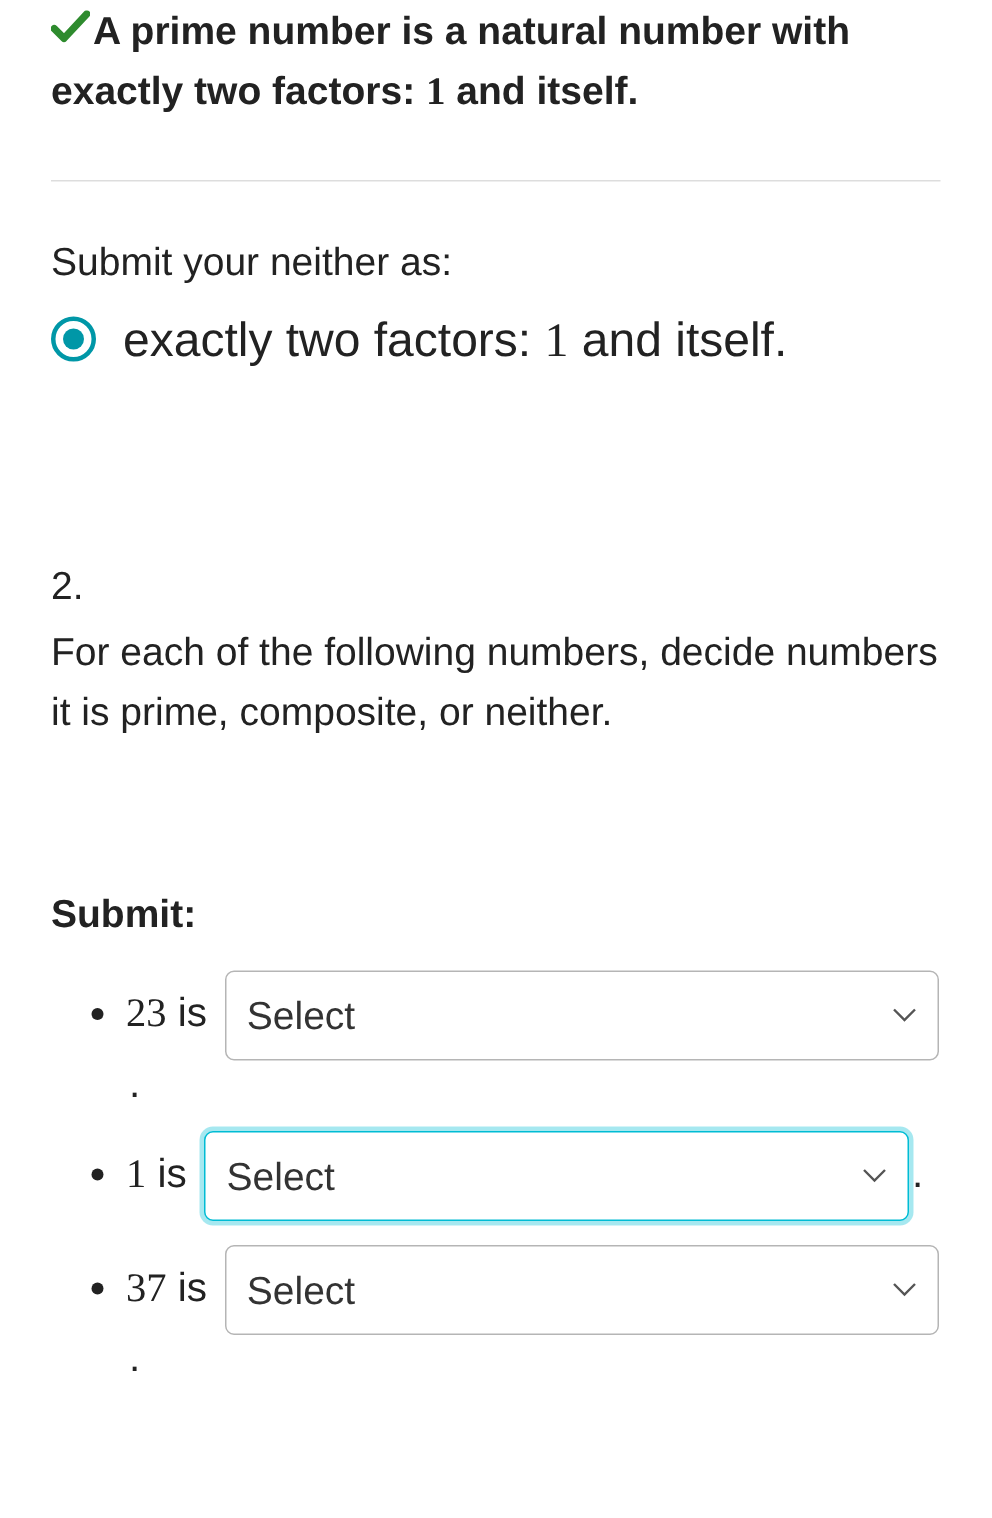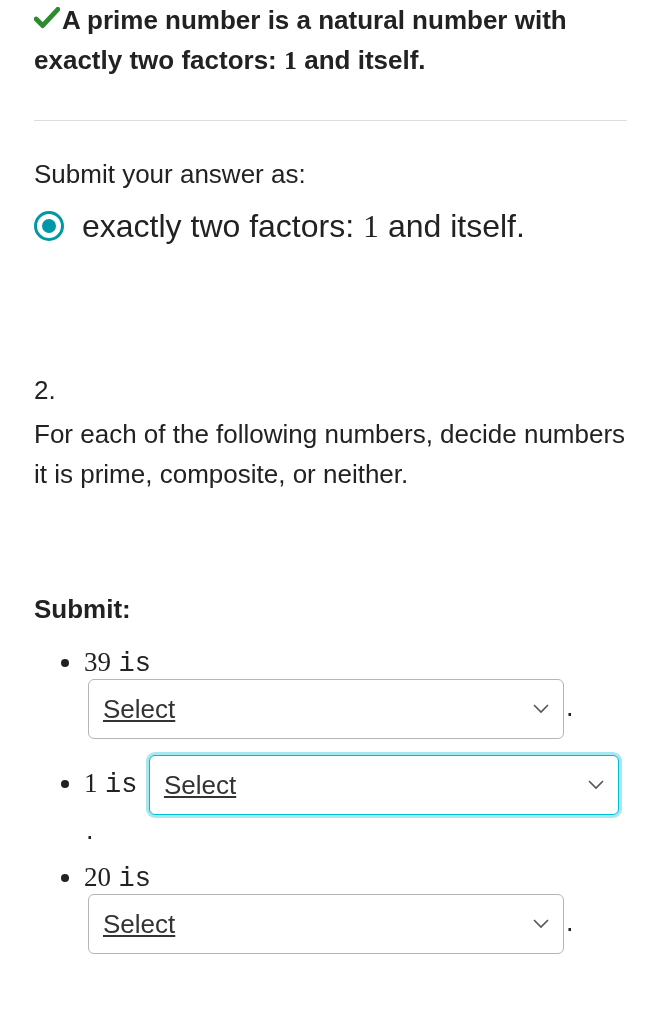--- a/index.html
+++ b/index.html
@@ -18,29 +18,29 @@
   }
   .radio-inner { width: 14px; height: 14px; background: #0097a7; border-radius: 50%; }
   .q2-block { margin-top: 130px; }
   .q2-num { margin-bottom: 8px; }
   .q2-prompt { line-height: 1.55; }
   .answer-block { margin-top: 100px; }
   .answer-heading { font-weight: bold; margin-bottom: 22px; }
   ul.answer-list { list-style: disc; padding-left: 50px; }
   ul.answer-list li { margin-bottom: 16px; font-size: 27px; }
   .li-text { font-family: "Times New Roman", Times, serif; }
-  .is-word { font-family: Liberation Mono, monospace; }
+  .is-word { font-family: Liberation Sans, sans-serif; }
   .select-box {
     display: inline-flex; align-items: center; justify-content: space-between;
     border: 1px solid #b5b5b5; border-radius: 6px; background: #fff;
     height: 60px; padding: 0 14px; vertical-align: middle; margin-left: 4px;
     cursor: pointer; font-family: Arial, Helvetica, sans-serif;
   }
   .select-box.focused { border: 1px solid #00bcd4; box-shadow: 0 0 0 3px rgba(0,188,212,0.35); }
-  .select-placeholder { color: #333; font-size: 26px; text-decoration: underline; }
+  .select-placeholder { color: #333; font-size: 26px; }
   .chev { margin-left: 12px; }
   .chev svg { width: 16px; height: 10px; display: block; }
   .period { margin-left: 2px; }
   .select-w1 { width: 476px; }
   .select-w2 { width: 470px; }
   .select-w3 { width: 476px; }
 </style>
 </head>
 <body>
 
@@ -49,42 +49,42 @@
   <p class="top-statement">
     <span class="check-icon">
       <svg viewBox="0 0 24 20">
           <path d="M2 11 L8 17 L22 2" stroke="#2e8b2e" stroke-width="4.5" fill="none" stroke-linecap="round" stroke-linejoin="round"></path>
         </svg>
     </span><span>A prime number is a natural number with exactly two factors: </span><span class="serif-num">1</span><span> and itself.</span>
   </p>
 
   <hr class="divider">
 
-  <p class="submit-label">Submit your answer as:</p>
+  <p class="submit-label">Submit your neither as:</p>
 
   <div class="radio-row">
     <span class="radio-outer">
         <span class="radio-inner"></span>
       </span>
     <span>
       <span>exactly two factors: </span><span class="serif-num">1</span><span> and itself.</span>
     </span>
   </div>
 
   <div class="q2-block">
     <p class="q2-num">2.</p>
     <p class="q2-prompt">For each of the following numbers, decide numbers it is prime, composite, or neither.</p>
   </div>
 
   <div class="answer-block">
     <p class="answer-heading">Submit:</p>
     <ul class="answer-list">
 
       <li>
-        <span class="li-text">39</span>
+        <span class="li-text">23</span>
         <span class="is-word">is</span>
         <span class="select-box select-w1">
           <span class="select-placeholder">Select</span>
           <span class="chev">
               <svg viewBox="0 0 16 10">
                 <path d="M1 1 L8 8 L15 1" stroke="#555" stroke-width="1.6" fill="none"></path>
               </svg>
             </span>
         </span><span class="period">.</span>
       </li>
@@ -96,21 +96,21 @@
           <span class="select-placeholder">Select</span>
           <span class="chev">
               <svg viewBox="0 0 16 10">
                 <path d="M1 1 L8 8 L15 1" stroke="#555" stroke-width="1.6" fill="none"></path>
               </svg>
             </span>
         </span><span class="period">.</span>
       </li>
 
       <li>
-        <span class="li-text">20</span>
+        <span class="li-text">37</span>
         <span class="is-word">is</span>
         <span class="select-box select-w3">
           <span class="select-placeholder">Select</span>
           <span class="chev">
               <svg viewBox="0 0 16 10">
                 <path d="M1 1 L8 8 L15 1" stroke="#555" stroke-width="1.6" fill="none"></path>
               </svg>
             </span>
         </span><span class="period">.</span>
       </li>

